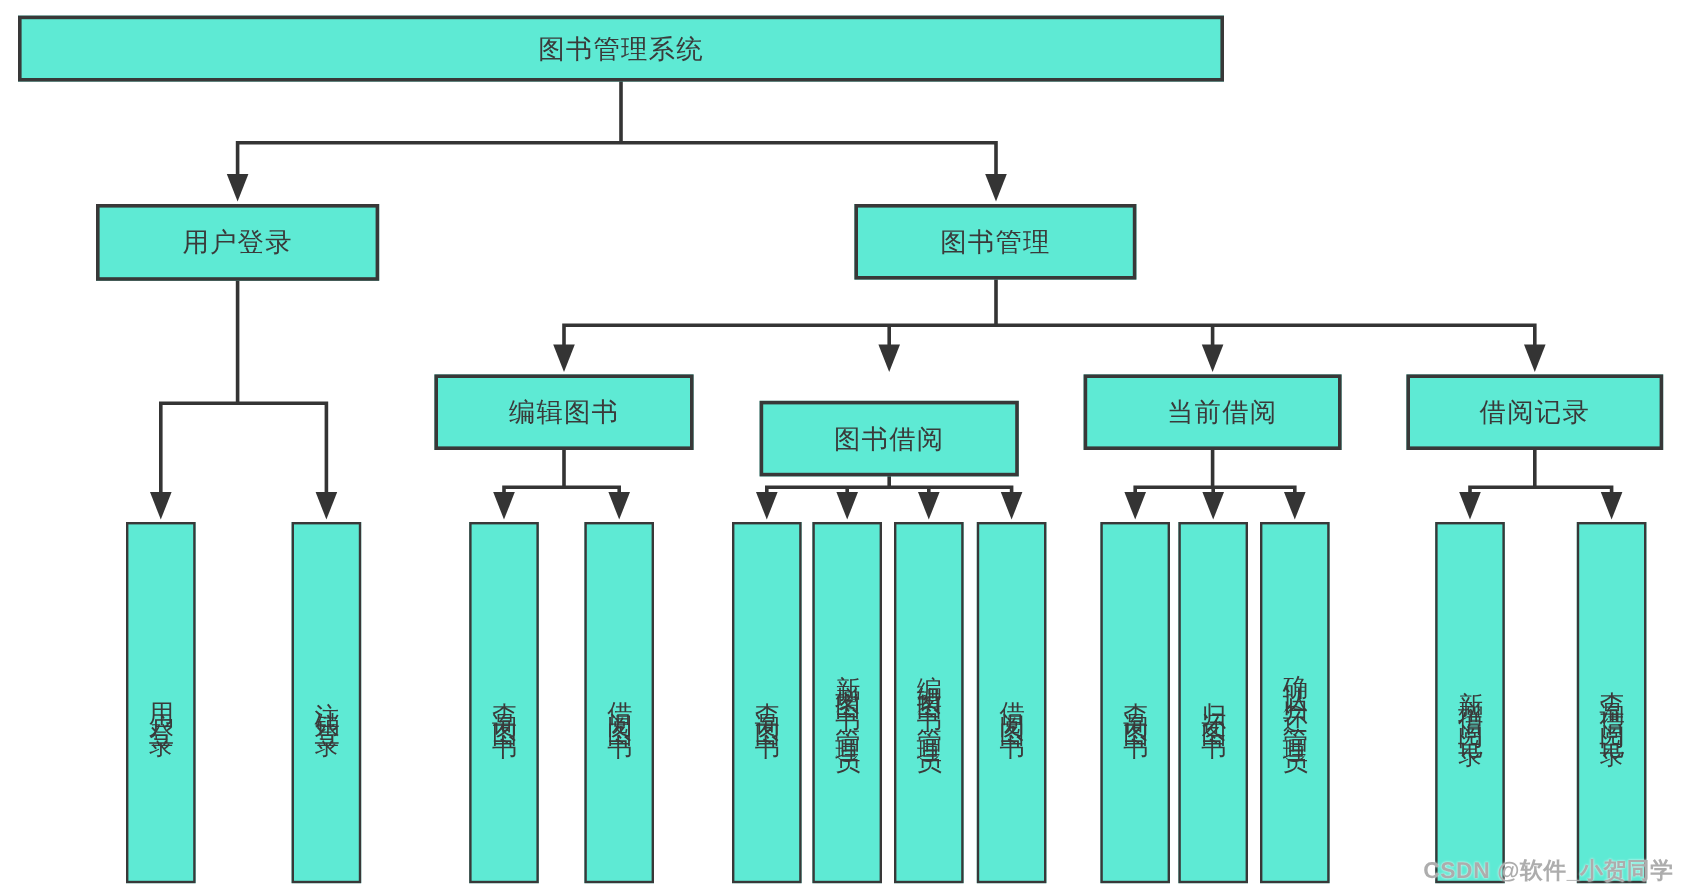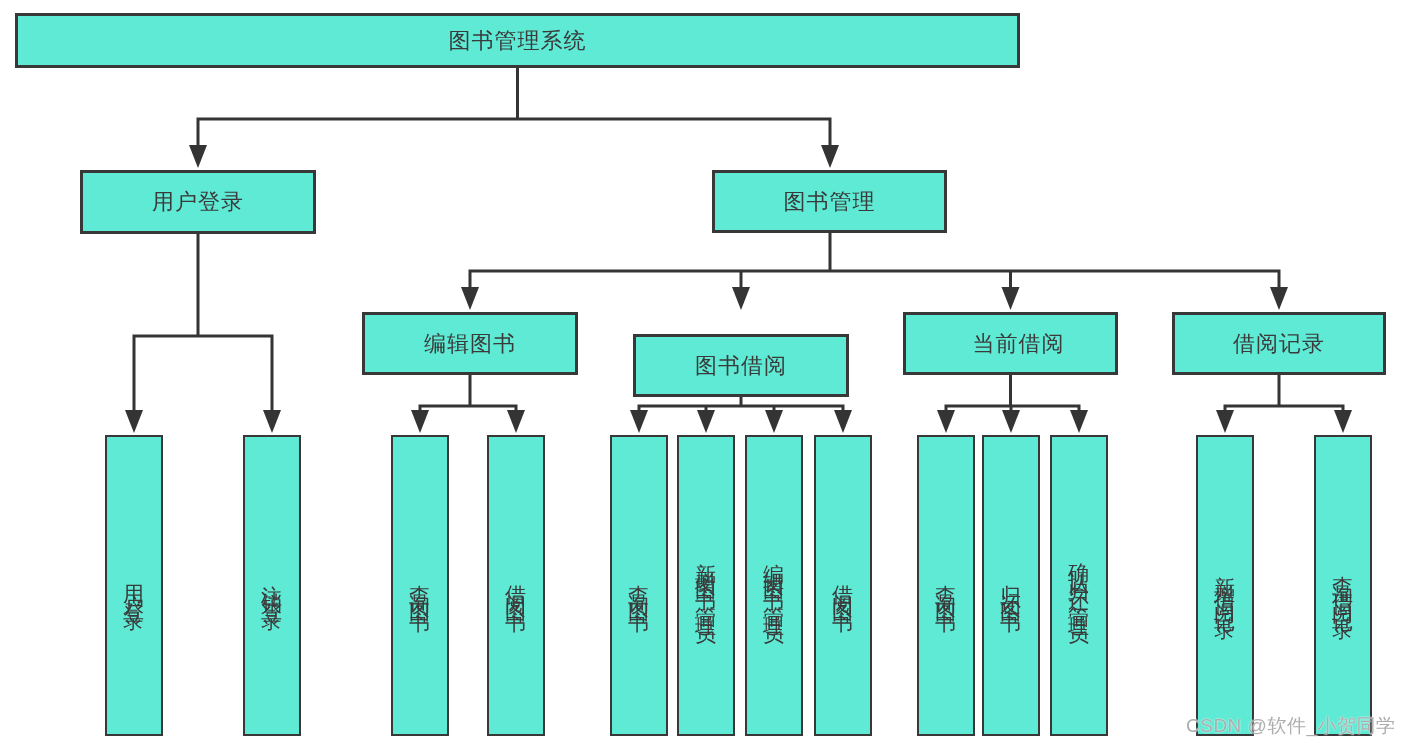--- a/index.html
+++ b/index.html
@@ -55,20 +55,21 @@
     position: absolute;
     left: 1186px;
     top: 713px;
     width: 215px;
     font-size: 19px;
     color: #adadad;
     letter-spacing: 0.5px;
     white-space: nowrap;
     z-index: 5;
     text-shadow: 0 0 2px #ffffff;
+    font-weight: bold;
   }
 </style>
 </head>
 <body>
 
 <div class="canvas">
 
   <svg class="wires" width="1405" height="747" viewBox="0 0 1405 747" xmlns="http://www.w3.org/2000/svg">
     <g stroke="#343434" stroke-width="3" fill="none" stroke-linecap="square">
       <path d="M517.5 68 V119 M198 119 H830 M198 119 V156 M830 119 V156"></path>

